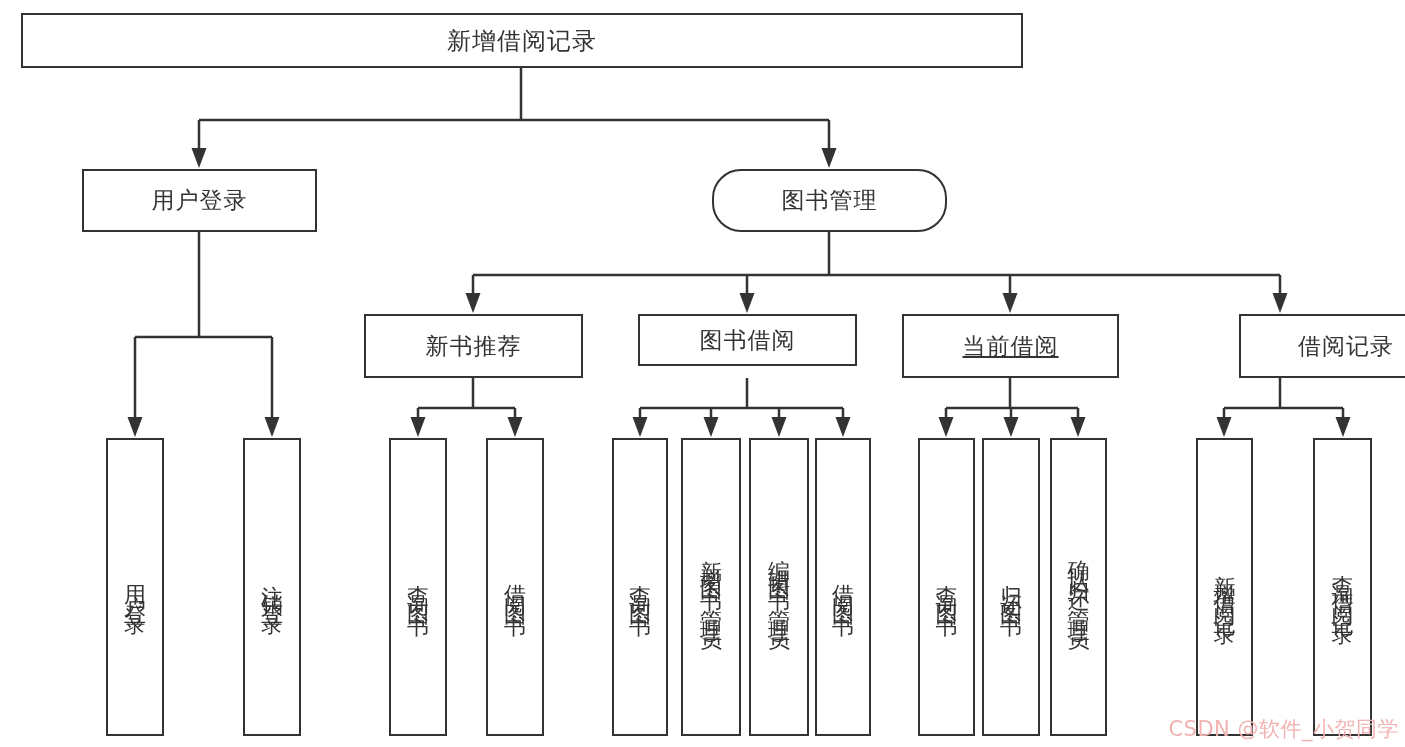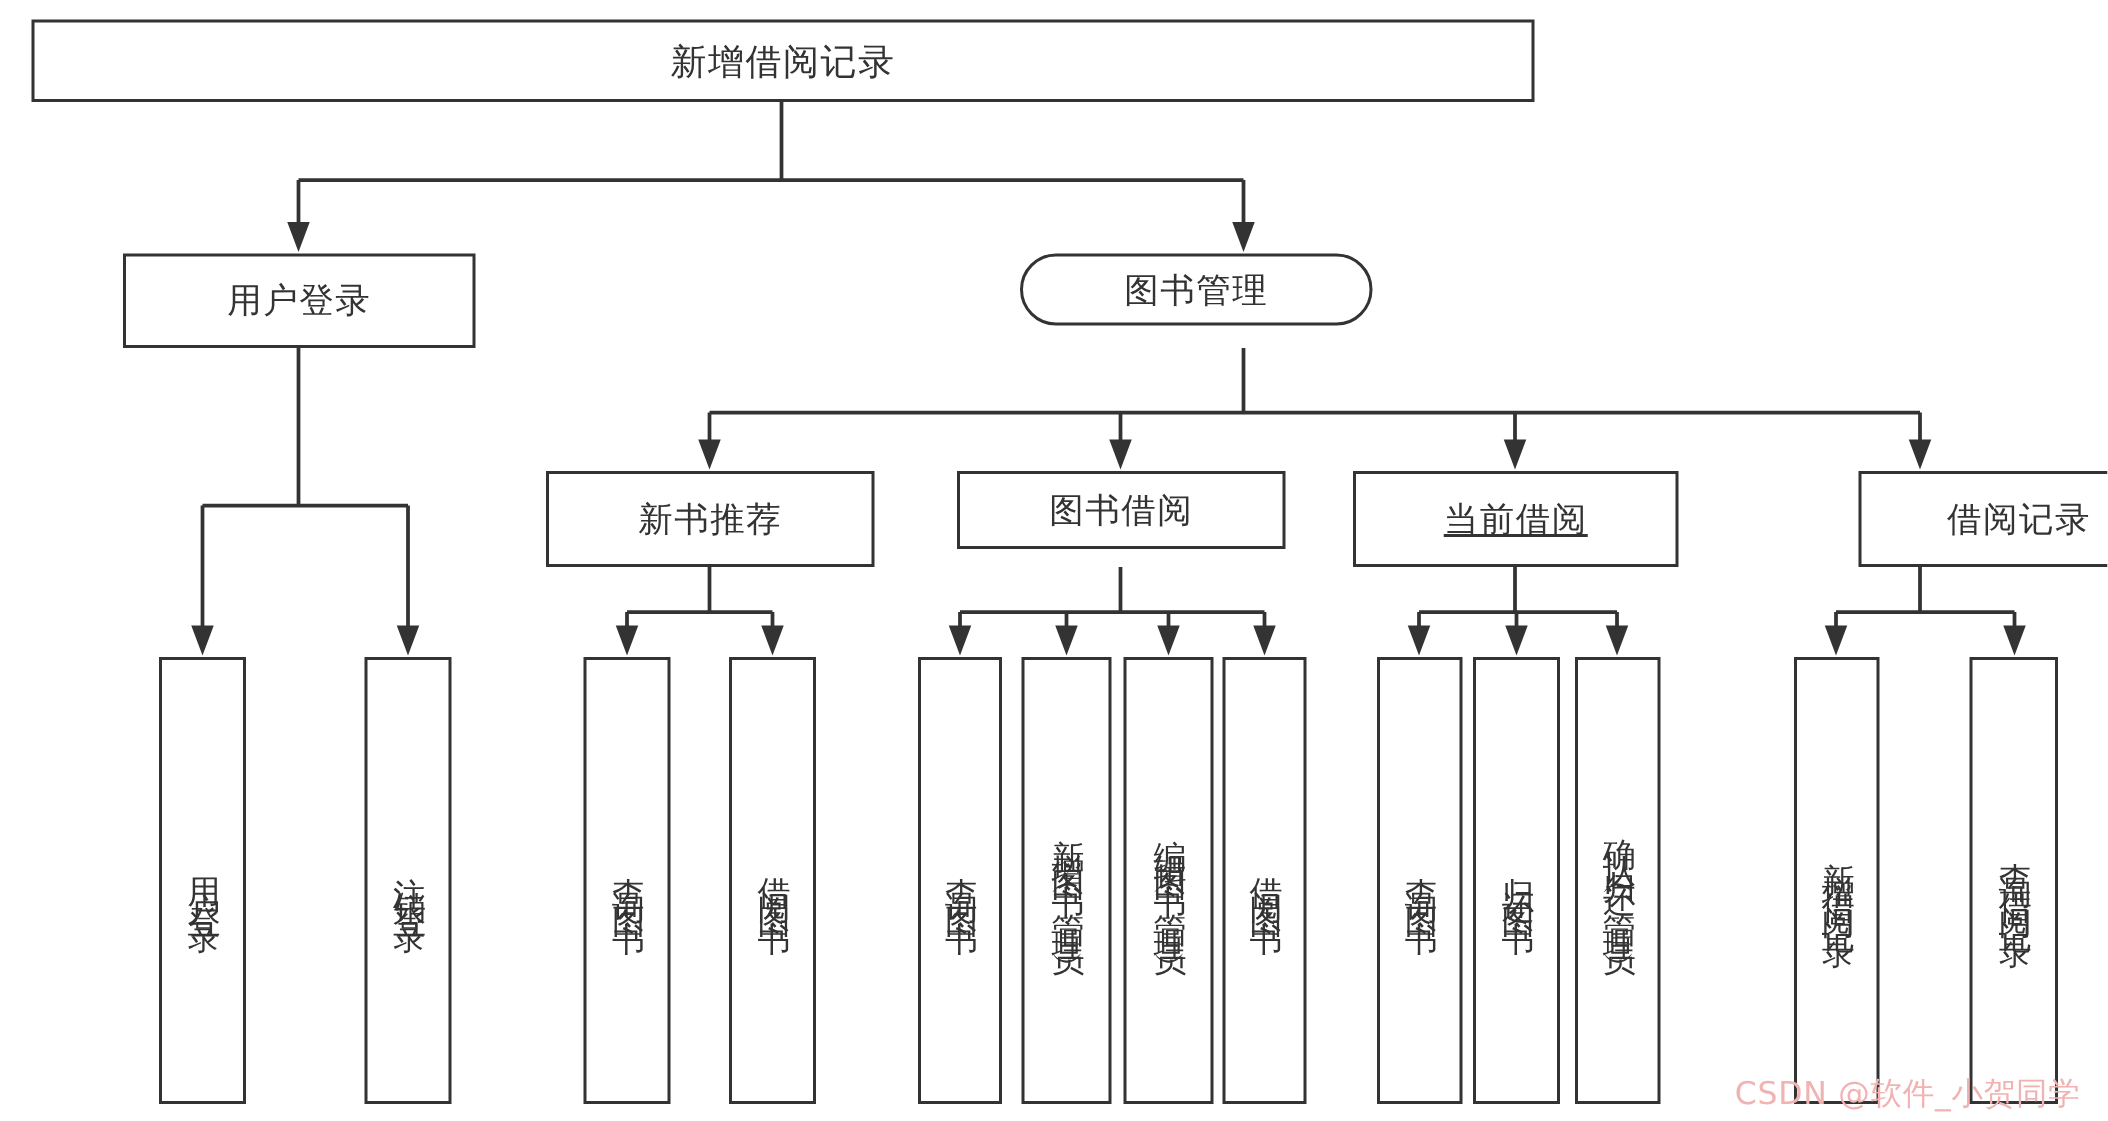--- a/index.html
+++ b/index.html
@@ -33,21 +33,21 @@
   .leaf .v-label{
     writing-mode:vertical-rl;
     text-orientation:mixed;
     font-size:22px;
     line-height:1;
     letter-spacing:10px;
     white-space:nowrap;
   }
   .watermark{
     position:absolute;
-    right:18px;bottom:4px;
+    right:6px;bottom:4px;
     font-size:21px;
     letter-spacing:0.5px;
     white-space:nowrap;
     z-index:5;
   }
 </style>
 </head>
 <body>
 
 <div class="canvas">
@@ -84,21 +84,21 @@
       </g>
   </svg>
 
   <div class="box" style="left:21px;top:13px;width:1002px;height:55px;">
     <span class="root-label">新增借阅记录</span>
   </div>
 
   <div class="box" style="left:82px;top:169px;width:235px;height:63px;">
     <span class="h-label">用户登录</span>
   </div>
-  <div class="box" style="left:680px;top:169px;width:235px;height:48px;border-radius:29px;">
+  <div class="box" style="left:712px;top:169px;width:235px;height:63px;border-radius:29px;">
     <span class="h-label">图书管理</span>
   </div>
 
   <div class="box" style="left:364px;top:314px;width:219px;height:64px;">
     <span class="h-label">新书推荐</span>
   </div>
   <div class="box" style="left:638px;top:314px;width:219px;height:52px;">
     <span class="h-label">图书借阅</span>
   </div>
   <div class="box" style="left:902px;top:314px;width:217px;height:64px;text-decoration:underline;">

